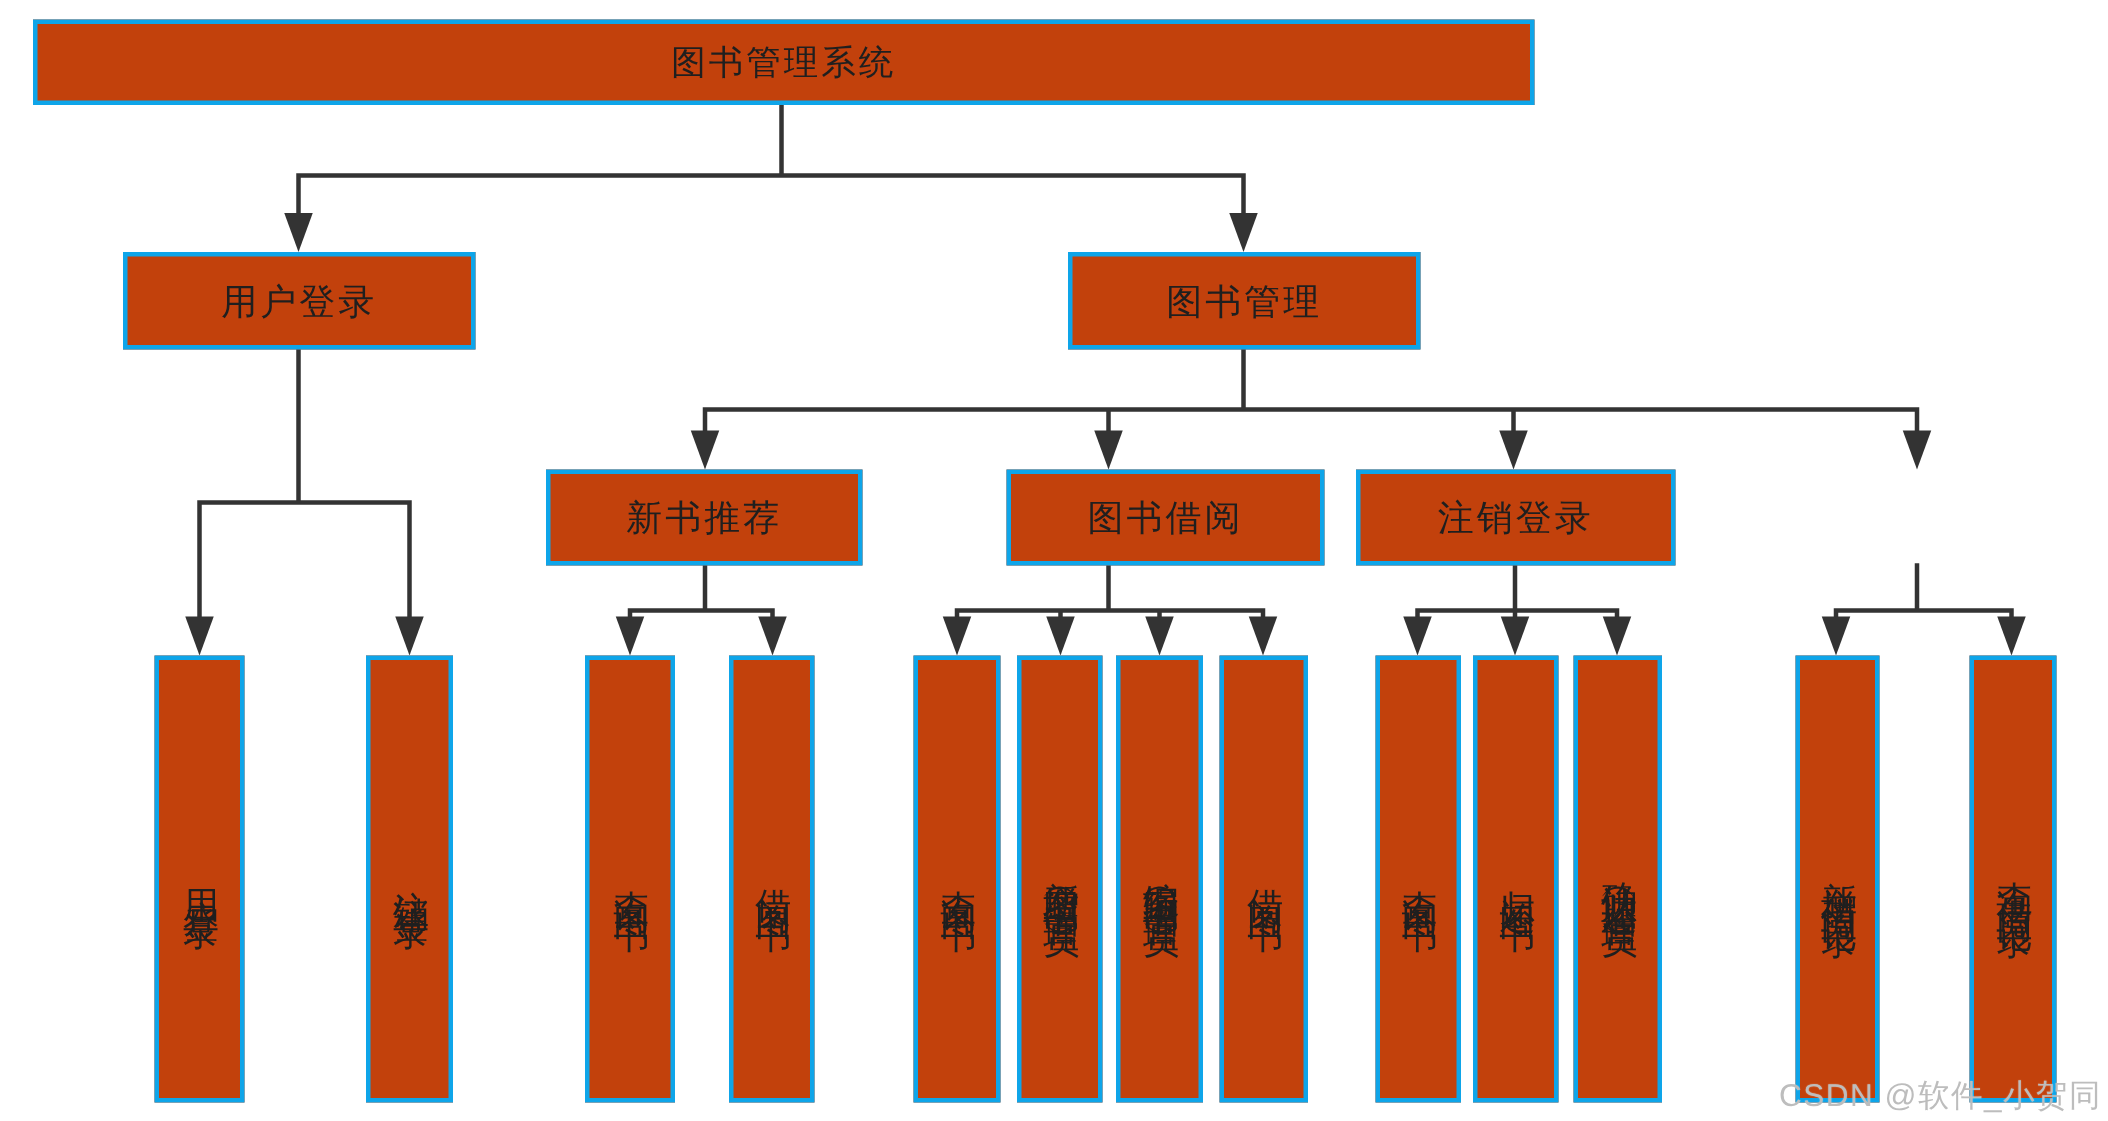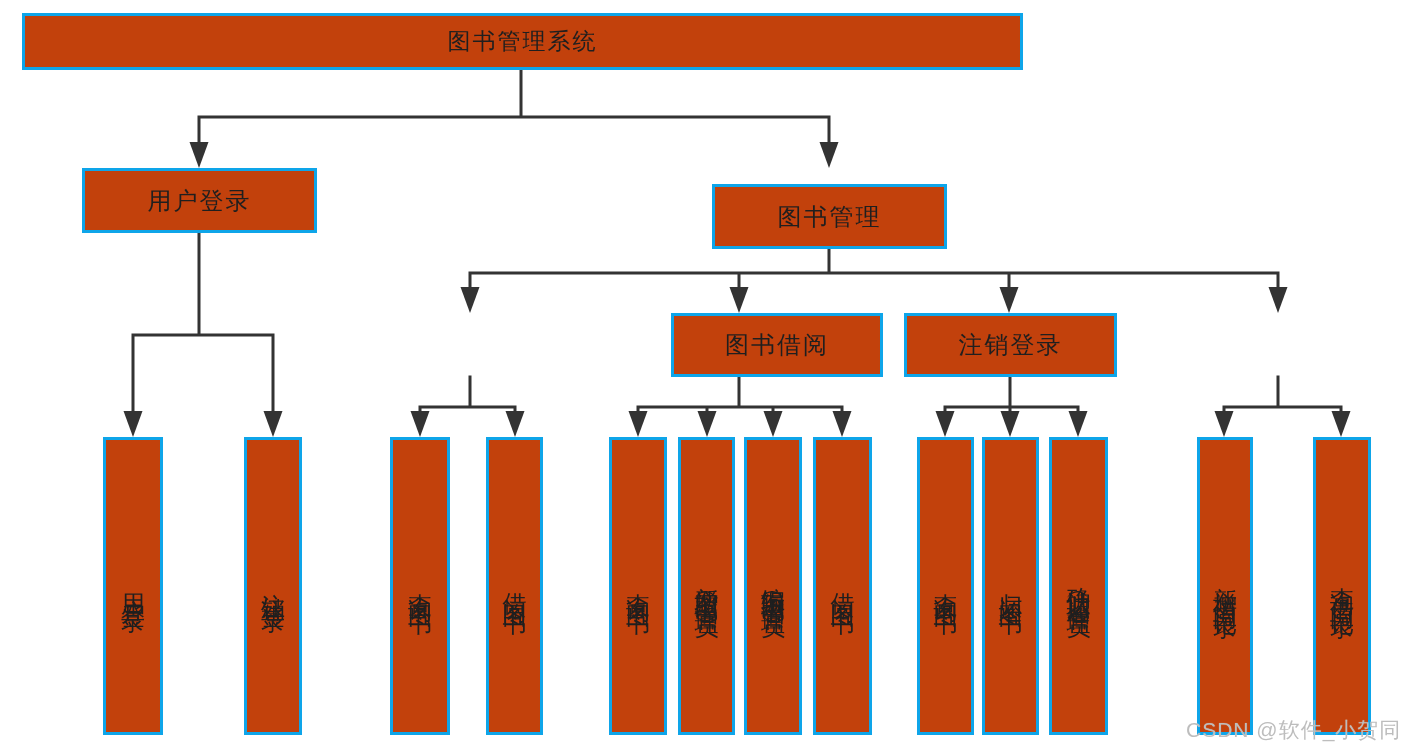--- a/index.html
+++ b/index.html
@@ -14,21 +14,21 @@
   .node{
     position:absolute;box-sizing:border-box;
     background:#c2410c;border:3px solid #0ea5e9;
     display:flex;align-items:center;justify-content:center;
     z-index:2;
   }
   .hlabel{font-size:24px;letter-spacing:2px;color:#1f1f1f;}
   .root-box{left:22px;top:13px;width:1001px;height:57px;}
   .root-box .hlabel{font-size:23px;}
   .n-user-login-group{left:82px;top:168px;width:235px;height:65px;}
-  .n-book-mgmt{left:712px;top:168px;width:235px;height:65px;margin-top:16px;}
+  .n-book-mgmt{left:712px;top:168px;width:235px;height:65px;}
   .n-new-book{left:364px;top:313px;width:211px;height:64px;}
   .n-book-borrow{left:671px;top:313px;width:212px;height:64px;}
   .n-current-borrow{left:904px;top:313px;width:213px;height:64px;}
   .n-borrow-records{left:1173px;top:313px;width:211px;height:64px;}
   .leaf{
     top:437px;height:298px;width:58px;
     padding:6px 0;
   }
   .vlabel{
     writing-mode:vertical-rl;
@@ -112,20 +112,23 @@
     <span class="hlabel">图书管理系统</span>
   </div>
 
   <div class="node n-user-login-group">
     <span class="hlabel">用户登录</span>
   </div>
   <div class="node n-book-mgmt">
     <span class="hlabel">图书管理</span>
   </div>
 
+  <div class="node n-new-book">
+    <span class="hlabel">新书推荐</span>
+  </div>
   <div class="node n-book-borrow">
     <span class="hlabel">图书借阅</span>
   </div>
   <div class="node n-current-borrow">
     <span class="hlabel">注销登录</span>
   </div>
 
   <div class="node leaf leaf1">
     <span class="vlabel">用户登录</span>
   </div>

